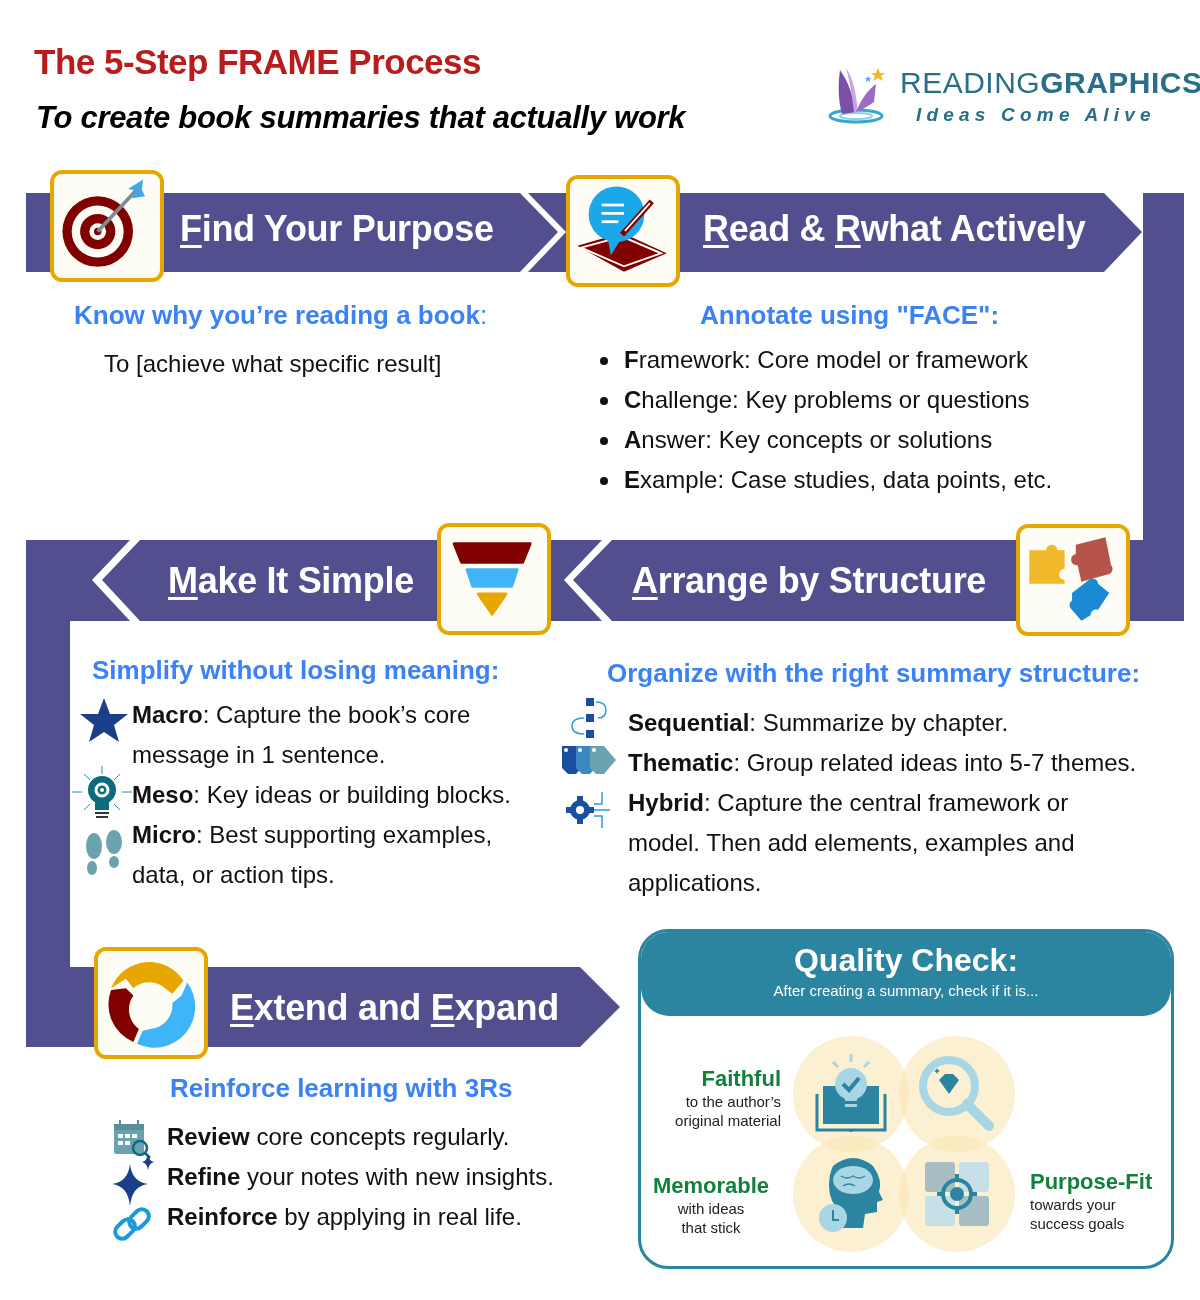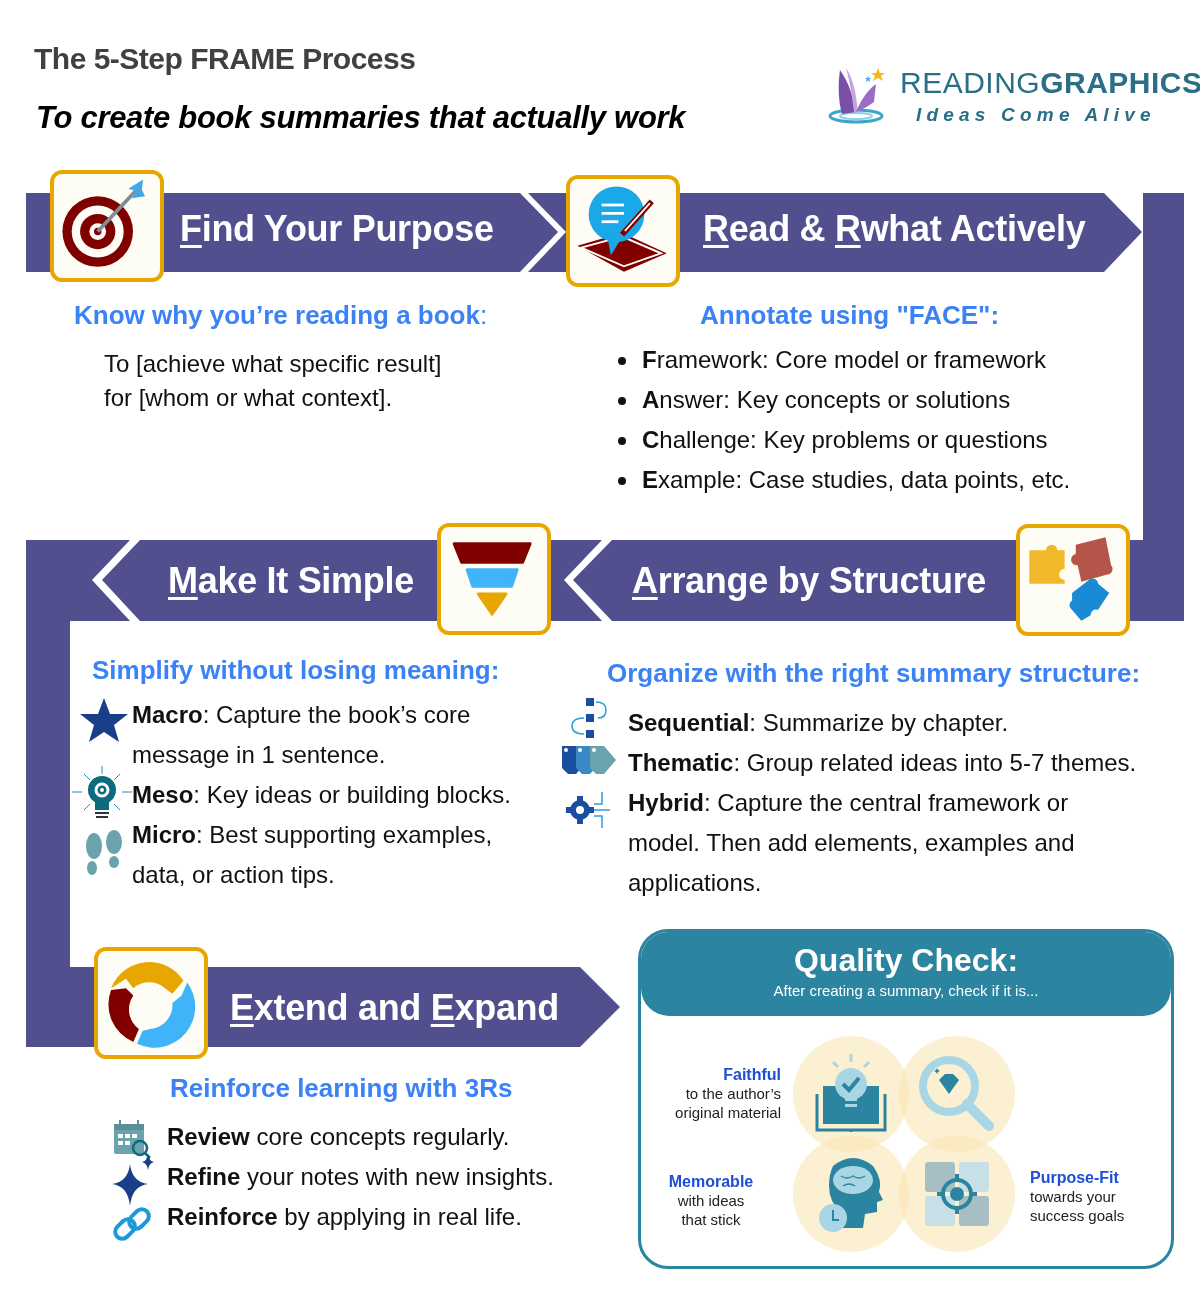--- a/index.html
+++ b/index.html
@@ -1,54 +1,54 @@
 <!DOCTYPE html>
 <html><head>
 <meta charset="utf-8">
 <style>
   * { box-sizing: border-box; margin: 0; padding: 0; }
   html, body { width: 1200px; height: 1300px; background: #ffffff; overflow: hidden; }
   body { position: relative; font-family: "Liberation Sans", "DejaVu Sans", sans-serif; color: #111; }
   .abs { position: absolute; }
 
-  .title { left: 34px; top: 42px; font-size: 30px; font-weight: bold; letter-spacing: -0.5px; color: #404040; }
+  .title { left: 34px; top: 42px; font-size: 35px; font-weight: bold; letter-spacing: -0.5px; color: #b91c1c; }
   .subtitle { left: 36px; top: 100px; font-size: 31px; font-weight: bold; font-style: italic; color: #000; letter-spacing: -0.3px; }
 
   .logo { left: 826px; top: 62px; width: 360px; height: 70px; }
   .logo-name { left: 74px; top: 4px; font-size: 30px; color: #2a6f86; letter-spacing: 0.5px; white-space: nowrap; }
   .logo-name b { font-weight: bold; }
   .logo-tag { left: 90px; top: 42px; font-size: 19px; font-style: italic; color: #2a6f86; letter-spacing: 5.2px; white-space: nowrap; font-weight: bold; }
 
   svg.bands { position: absolute; left: 0; top: 0; width: 1200px; height: 1300px; }
 
   .step-title { color: #fff; font-weight: bold; font-size: 36px; white-space: nowrap; letter-spacing: -0.3px; }
   .step-title u { text-decoration-thickness: 3px; text-underline-offset: 4px; }
 
   .iconbox { width: 114px; height: 112px; background: #fdfdf6; border: 4px solid #e8a600; border-radius: 12px; }
   .iconbox svg { width: 100%; height: 100%; }
 
   .heading { font-size: 26px; font-weight: bold; color: #3b82f6; white-space: nowrap; }
   .body-text { font-size: 24px; color: #111; line-height: 34px; }
   .line { font-size: 24px; line-height: 40px; color: #111; white-space: nowrap; }
   .line b { font-weight: bold; }
 
-  .bullets { left: 614px; top: 340px; }
+  .bullets { left: 596px; top: 340px; }
   .bullets .bl { position: relative; padding-left: 28px; font-size: 24px; line-height: 40px; white-space: nowrap; }
   .bullets .bl::before { content: ""; position: absolute; left: 4px; top: 17px; width: 8px; height: 8px; border-radius: 50%; background: #111; }
 
   .small-icon { width: 46px; height: 46px; }
   .small-icon svg { width: 100%; height: 100%; }
 
   .qc { left: 638px; top: 929px; width: 536px; height: 340px; border: 3px solid #2b84a0; border-radius: 30px; background: #fff; overflow: hidden; }
   .qc-head { left: 0; top: 0; width: 100%; height: 84px; background: #2b84a0; border-radius: 0 0 28px 28px; }
   .qc-title { left: 0; width: 100%; top: 10px; text-align: center; color: #fff; font-weight: bold; font-size: 32px; }
   .qc-sub { left: 0; width: 100%; top: 50px; text-align: center; color: #fff; font-size: 15px; }
   .qc-circle { width: 116px; height: 116px; border-radius: 50%; background: rgba(250,230,180,0.6); }
   .qc-circle svg { width: 100%; height: 100%; }
-  .qc-label { font-weight: bold; font-size: 16px; color: #1d4ed8; white-space: nowrap; }
+  .qc-label { font-weight: bold; font-size: 22px; color: #15803d; white-space: nowrap; }
   .qc-desc { font-size: 15px; color: #222; line-height: 19px; }
   .right { text-align: right; }
 </style>
 </head>
 <body>
 
 <div class="abs title">The 5-Step FRAME Process</div>
 <div class="abs subtitle">To create book summaries that actually work</div>
 
 <div class="abs logo">
@@ -95,43 +95,42 @@
     <line x1="47" y1="62" x2="88" y2="18" stroke="#7d8c96" stroke-width="4"></line>
     <polygon points="80,16 96,6 94,20" fill="#40a8e8"></polygon>
     <polygon points="84,26 98,24 92,12" fill="#40a8e8"></polygon>
   </svg>
 </div>
 <div class="abs step-title" style="left:180px;top:208px;"><u>F</u><span>ind Your Purpose</span></div>
 
 <div class="abs heading" style="left:74px;top:300px;"><span>Know why you’re reading a book</span><span style="font-weight:normal">:</span></div>
 <div class="abs body-text" style="left:104px;top:347px;">
   <div>To [achieve what specific result]</div>
-  <div>for [whom or what context].</div>
 </div>
 
 <div class="abs iconbox" style="left:566px;top:175px;">
   <svg viewBox="0 0 114 112">
     <polygon points="8,72 56,58 104,80 58,100" fill="#800000"></polygon>
     <polygon points="12,74 56,62 98,80 58,94" fill="none" stroke="#fdfdf6" stroke-width="2"></polygon>
     <circle cx="50" cy="38" r="30" fill="#1aa8e8"></circle>
     <polygon points="40,62 54,66 44,82" fill="#1aa8e8"></polygon>
     <line x1="34" y1="28" x2="58" y2="28" stroke="#fff" stroke-width="3"></line>
     <line x1="34" y1="37" x2="58" y2="37" stroke="#fff" stroke-width="3"></line>
     <line x1="34" y1="46" x2="52" y2="46" stroke="#fff" stroke-width="3"></line>
     <line x1="56" y1="60" x2="88" y2="24" stroke="#800000" stroke-width="6"></line>
     <line x1="59" y1="56" x2="86" y2="26" stroke="#fdfdf6" stroke-width="2"></line>
   </svg>
 </div>
 <div class="abs step-title" style="left:703px;top:208px;"><u>R</u><span>ead &amp; </span><u>R</u><span>what Actively</span></div>
 
 <div class="abs heading" style="left:700px;top:300px;">Annotate using "FACE":</div>
 <div class="abs bullets">
   <div class="bl"><b>F</b><span>ramework: Core model or framework</span></div>
+  <div class="bl"><b>C</b><span>hallenge: Key problems or questions</span></div>
   <div class="bl"><b>A</b><span>nswer: Key concepts or solutions</span></div>
-  <div class="bl"><b>C</b><span>hallenge: Key problems or questions</span></div>
   <div class="bl"><b>E</b><span>xample: Case studies, data points, etc.</span></div>
 </div>
 
 <div class="abs step-title" style="left:632px;top:560px;"><u>A</u><span>rrange by Structure</span></div>
 <div class="abs iconbox" style="left:1016px;top:524px;">
   <svg viewBox="0 0 114 112">
     <path d="M10 24 H28 a6 6 0 0 1 12 0 H48 V44 a6 6 0 0 0 0 12 V60 H10Z" fill="#f2b82c"></path>
     <path d="M60 18 L92 10 L98 40 a6 6 0 0 1 -4 10 L66 58 L62 40 a6 6 0 0 1 -2 -12Z" fill="#b5554a"></path>
     <path d="M56 70 L74 56 a6 6 0 0 1 10 4 L96 70 L84 88 a6 6 0 0 0 -8 6 L66 100 L54 86 a6 6 0 0 1 2 -8Z" fill="#1a8ad4"></path>
   </svg>

